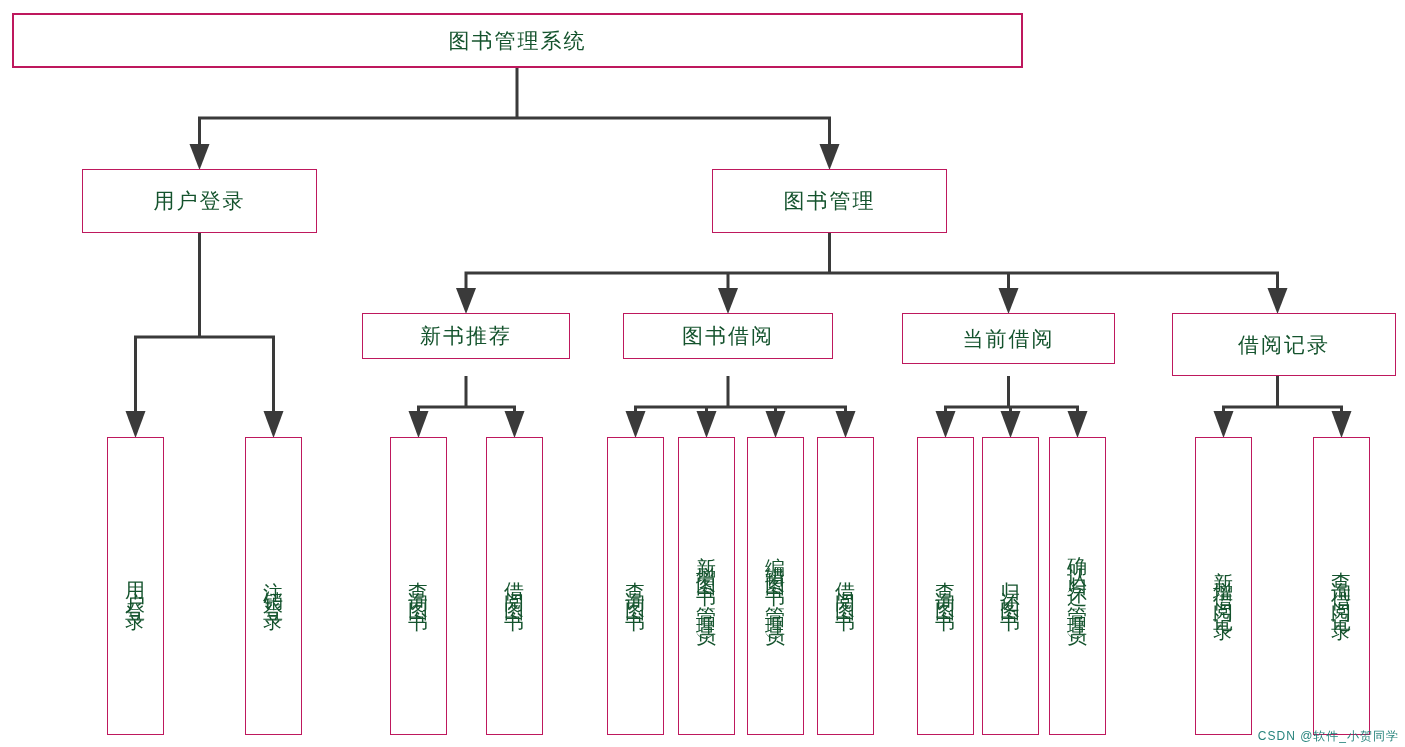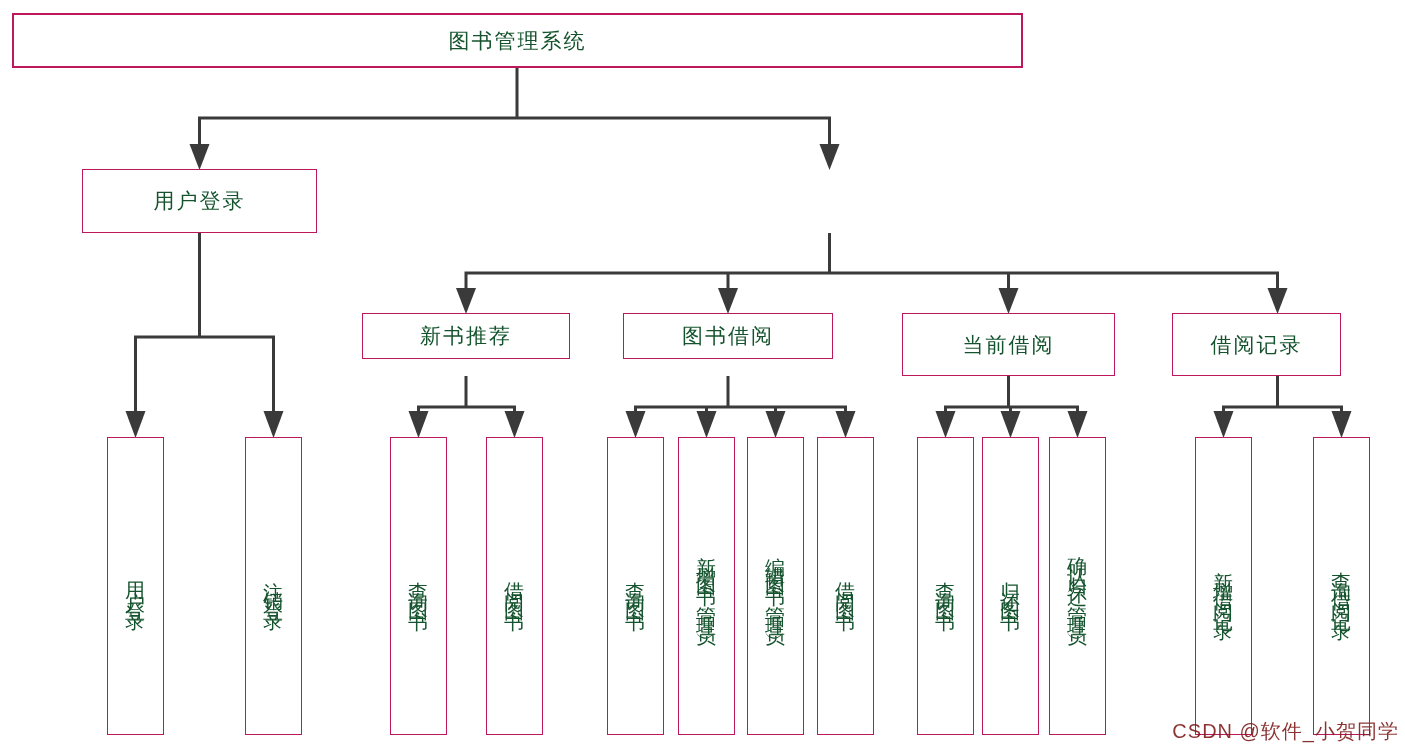--- a/index.html
+++ b/index.html
@@ -33,23 +33,23 @@
     text-orientation: mixed;
     font-size: 20px;
     letter-spacing: 10px;
     line-height: 1;
   }
   .watermark {
     position: absolute;
     right: 6px;
     bottom: 2px;
     z-index: 3;
-    font-size: 20px;
+    font-size: 12px;
     letter-spacing: 1px;
-    color: #7f1d1d;
+    color: #0f766e;
     opacity: 0.9;
     white-space: nowrap;
   }
 </style>
 </head>
 <body>
 
 <div id="stage">
 
   <svg id="wires" width="1405" height="747" viewBox="0 0 1405 747">
@@ -92,31 +92,34 @@
     </g>
   </svg>
 
   <div class="box h" style="left:12px; top:13px; width:1011px; height:55px; border-width:2.5px">
     <span class="lbl">图书管理系统</span>
   </div>
 
   <div class="box h" style="left:82px; top:169px; width:235px; height:64px">
     <span class="lbl">用户登录</span>
   </div>
+  <div class="box h" style="left:712px; top:169px; width:235px; height:64px">
+    <span class="lbl">图书管理</span>
+  </div>
 
   <div class="box h" style="left:362px; top:313px; width:208px; height:46px">
     <span class="lbl">新书推荐</span>
   </div>
   <div class="box h" style="left:623px; top:313px; width:210px; height:46px">
     <span class="lbl">图书借阅</span>
   </div>
-  <div class="box h" style="left:902px; top:313px; width:213px; height:63px">
+  <div class="box h" style="left:902px; top:313px; width:213px; height:51px">
     <span class="lbl">当前借阅</span>
   </div>
-  <div class="box h" style="left:1172px; top:313px; width:169px; height:63px">
+  <div class="box h" style="left:1172px; top:313px; width:224px; height:63px">
     <span class="lbl">借阅记录</span>
   </div>
 
   <div class="box v" style="left:107px; top:437px; width:57px; height:298px">
     <span class="lbl">用户登录</span>
   </div>
   <div class="box v" style="left:245px; top:437px; width:57px; height:298px">
     <span class="lbl">注销登录</span>
   </div>
 

